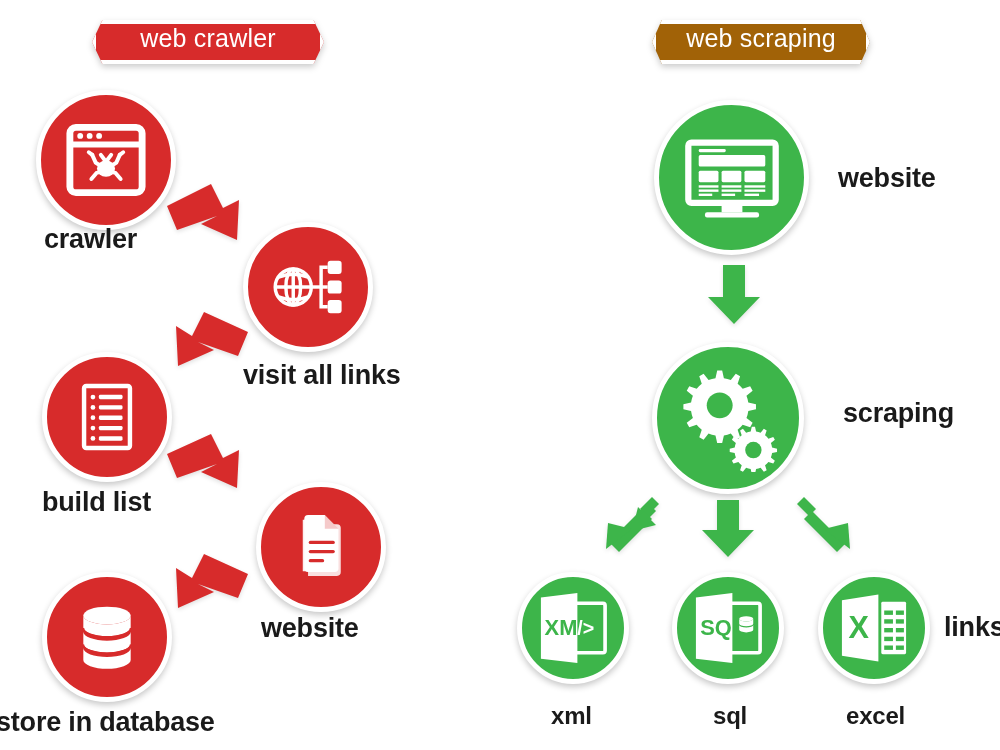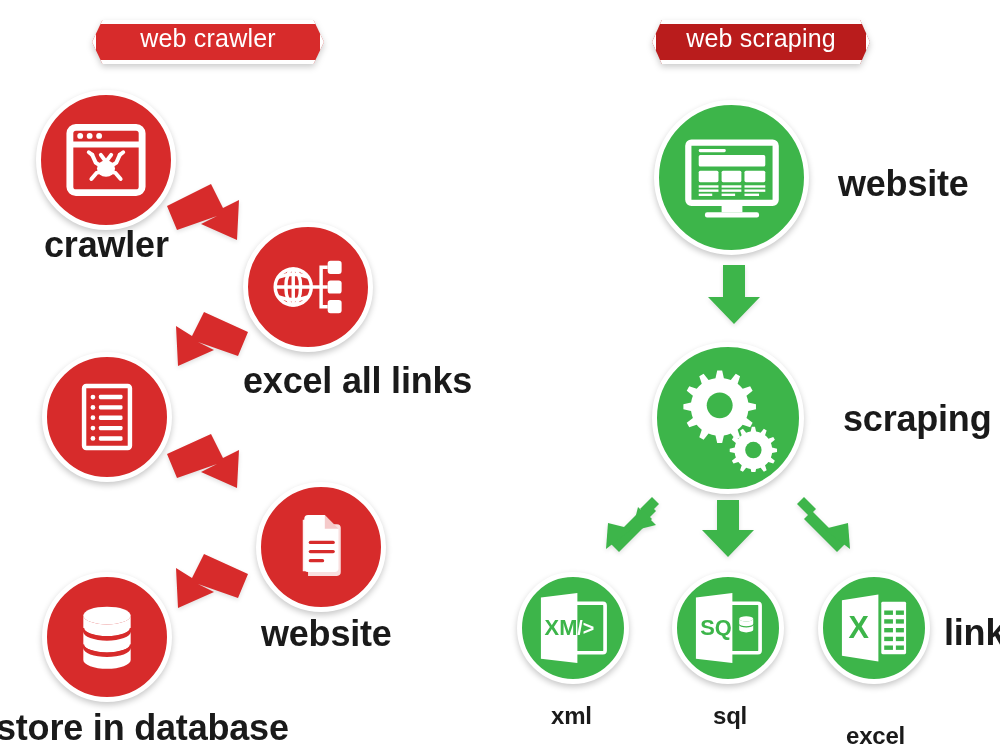--- a/index.html
+++ b/index.html
@@ -45,21 +45,21 @@
     align-items: center;
     justify-content: center;
     box-shadow: 0 3px 6px rgba(0,0,0,0.22);
   }
   .node svg { display: block; }
 
   
   .label {
     position: absolute;
     color: #1a1a1a;
-    font-size: 36px;
+    font-size: 27px;
     font-weight: bold;
     white-space: nowrap;
     letter-spacing: -0.2px;
   }
   .label.small { font-size: 24px; }
 
   
   .arrow { position: absolute; }
   .arrow svg { display: block; filter: drop-shadow(0 2px 2px rgba(0,0,0,0.12)); }
 </style>
@@ -120,21 +120,21 @@
           <path d="M66 50 L66 74 L74 74"></path>
         </g>
         <g fill="#fff">
           <rect x="74" y="18" width="17" height="16" rx="3.5"></rect>
           <rect x="74" y="42" width="17" height="16" rx="3.5"></rect>
           <rect x="74" y="66" width="17" height="16" rx="3.5"></rect>
         </g>
       </svg>
     </span>
   </div>
-  <div class="label" style="left:243px; top:360px;">excel all links</div>
+  <div class="label" style="left:243px; top:360px;">visit all links</div>
 
   <div class="arrow" style="left:160px; top:310px;">
     <svg width="92" height="72" viewBox="0 0 92 72">
       <path d="M88 22 L44 2 L32 26 L16 16 L18 56 L54 40 L38 32 L78 46 Z" fill="#D72B2B"></path>
     </svg>
   </div>
 
   <div class="node" style="left:42px; top:352px; width:130px; height:130px; background:#D72B2B;">
     <span>
       <svg width="74" height="74" viewBox="0 0 100 100">
@@ -147,20 +147,21 @@
           <circle cx="31" cy="51" r="3.2"></circle>
             <rect x="39" y="48" width="32" height="6" rx="2"></rect>
           <circle cx="31" cy="65" r="3.2"></circle>
             <rect x="39" y="62" width="32" height="6" rx="2"></rect>
           <circle cx="31" cy="79" r="3.2"></circle>
             <rect x="39" y="76" width="32" height="6" rx="2"></rect>
         </g>
       </svg>
     </span>
   </div>
+  <div class="label" style="left:42px; top:487px;">build list</div>
 
   <div class="arrow" style="left:163px; top:432px;">
     <svg width="92" height="72" viewBox="0 0 92 72">
       <path d="M4 22 L48 2 L60 26 L76 18 L74 56 L38 40 L54 32 L14 46 Z" fill="#D72B2B"></path>
     </svg>
   </div>
 
   <div class="node" style="left:256px; top:482px; width:130px; height:130px; background:#D72B2B;">
     <span>
       <svg width="76" height="76" viewBox="0 0 100 100">
@@ -196,21 +197,21 @@
         <g fill="none" stroke="#D72B2B" stroke-width="2.4">
           <path d="M18 38 a32 12 0 0 0 64 0"></path>
           <path d="M18 60 a32 12 0 0 0 64 0"></path>
         </g>
       </svg>
     </span>
   </div>
   <div class="label" style="left:-4px; top:707px;">store in database</div>
 
   <div class="banner-wrap" style="left:652px; top:20px; width:218px; height:44px;">
-    <div class="banner" style="left:0; top:0; width:218px; height:44px; background:#b91c1c;">web scraping</div>
+    <div class="banner" style="left:0; top:0; width:218px; height:44px; background:#a16207;">web scraping</div>
   </div>
 
   <div class="node" style="left:654px; top:100px; width:155px; height:155px; background:#3DB54A;">
     <span>
       <svg width="104" height="104" viewBox="0 0 100 100">
         <rect x="8" y="16" width="84" height="58" rx="3" fill="none" stroke="#fff" stroke-width="6"></rect>
         <rect x="40" y="74" width="20" height="9" fill="#fff"></rect>
         <rect x="24" y="83" width="52" height="5" rx="2" fill="#fff"></rect>
         <g fill="#fff">
           <rect x="18" y="22" width="26" height="3.2" rx="1.4"></rect>
@@ -324,17 +325,17 @@
           <rect x="66" y="48" width="12" height="6"></rect>
             <rect x="82" y="48" width="11" height="6"></rect>
           <rect x="66" y="60" width="12" height="6"></rect>
             <rect x="82" y="60" width="11" height="6"></rect>
           <rect x="66" y="72" width="12" height="6"></rect>
             <rect x="82" y="72" width="11" height="6"></rect>
         </g>
       </svg>
     </span>
   </div>
-  <div class="label small" style="left:846px; top:702px;margin-top:20px;">excel</div>
+  <div class="label small" style="left:846px; top:702px;">excel</div>
 
   <div class="label" style="left:944px; top:612px;">links</div>
 
 </div>
 
 </body></html>

